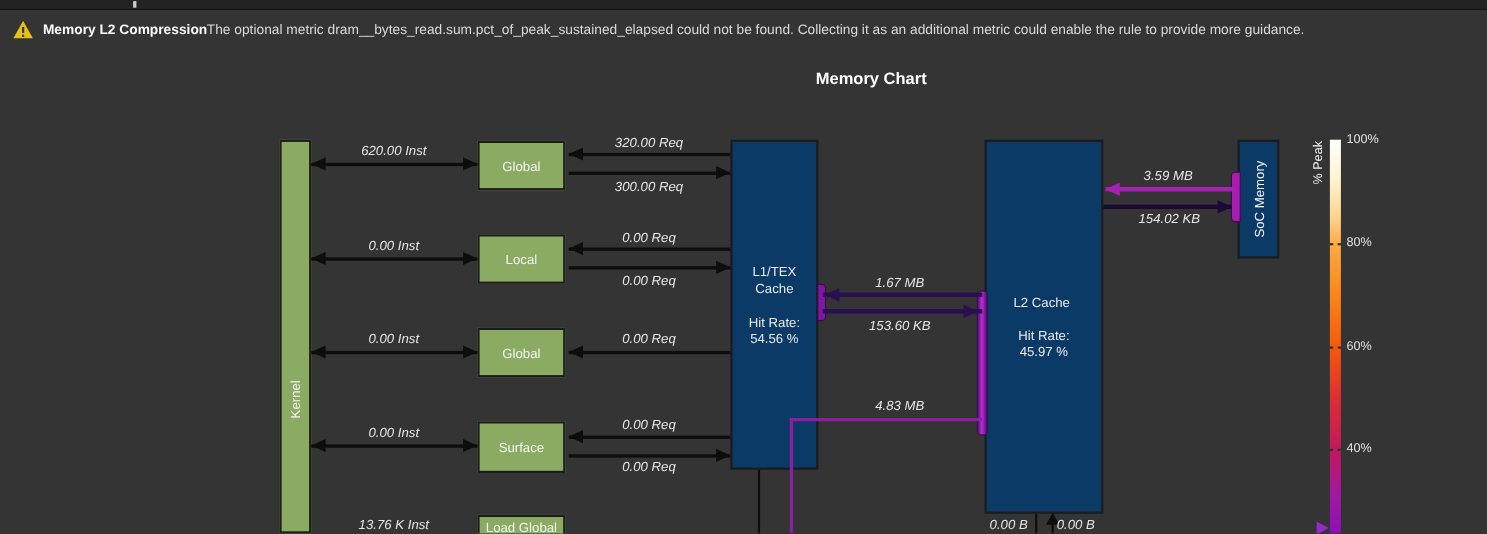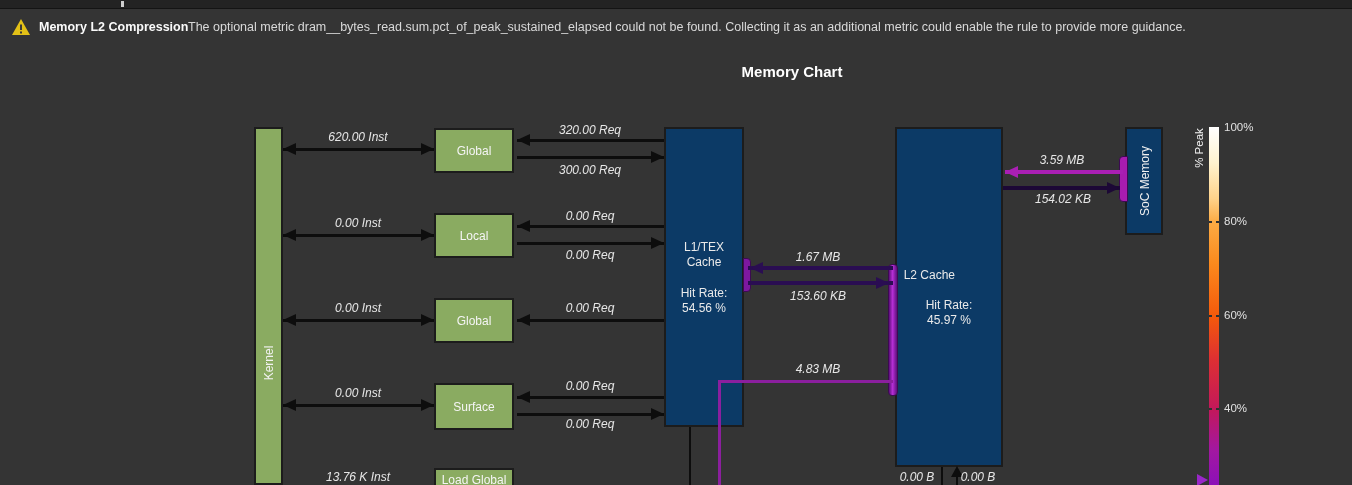--- a/index.html
+++ b/index.html
@@ -51,21 +51,21 @@
 <div class="gbox" style="left:434px; top:213px; height:45px;">Local</div>
 <div class="gbox" style="left:434px; top:298px; height:45px;">Global</div>
 <div class="gbox" style="left:434px; top:383px; height:47px;">Surface</div>
 <div class="gbox" style="left:434px; top:468px; height:45px; align-items:flex-start; padding-top:3px;">Load Global</div>
 
 <div class="nbox" style="left:664px; top:127px; width:80px; height:300px;"></div>
 <div class="ncap" style="left:666px; top:240px; width:76px;">L1/TEX Cache</div>
 <div class="ncap" style="left:673px; top:286px; width:62px;">Hit Rate: 54.56 %</div>
 
 <div class="nbox" style="left:895px; top:127px; width:108px; height:340px;"></div>
-<div class="ncap" style="left:855px; top:268px; width:100px;text-align:right;">L2 Cache</div>
+<div class="ncap" style="left:897px; top:268px; width:100px;">L2 Cache</div>
 <div class="ncap" style="left:914px; top:298px; width:70px;">Hit Rate: 45.97 %</div>
 
 <div class="nbox" style="left:1125px; top:127px; width:38px; height:108px;"></div>
 <div class="vtext" style="left:1145px; top:181px;">SoC Memory</div>
 
 <div class="port" style="left:743px; top:258px; width:8px; height:34px; background:#7e18a0; border-radius:0 4px 4px 0;"></div>
 <div class="port" style="left:888px; top:264px; width:10px; height:132px; background:linear-gradient(to right,#5c0f7a,#b62fd6 45%,#5c0f7a); border-radius:4px;"></div>
 <div class="port" style="left:1119px; top:156px; width:9px; height:46px; background:#a81cb0; border-radius:4px 0 0 4px;"></div>
 
 <div class="cbar"></div>

